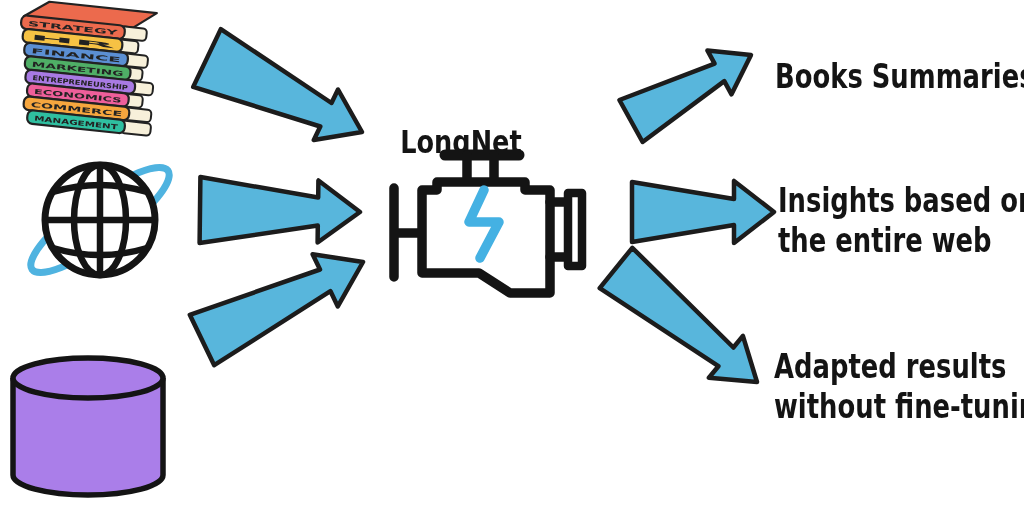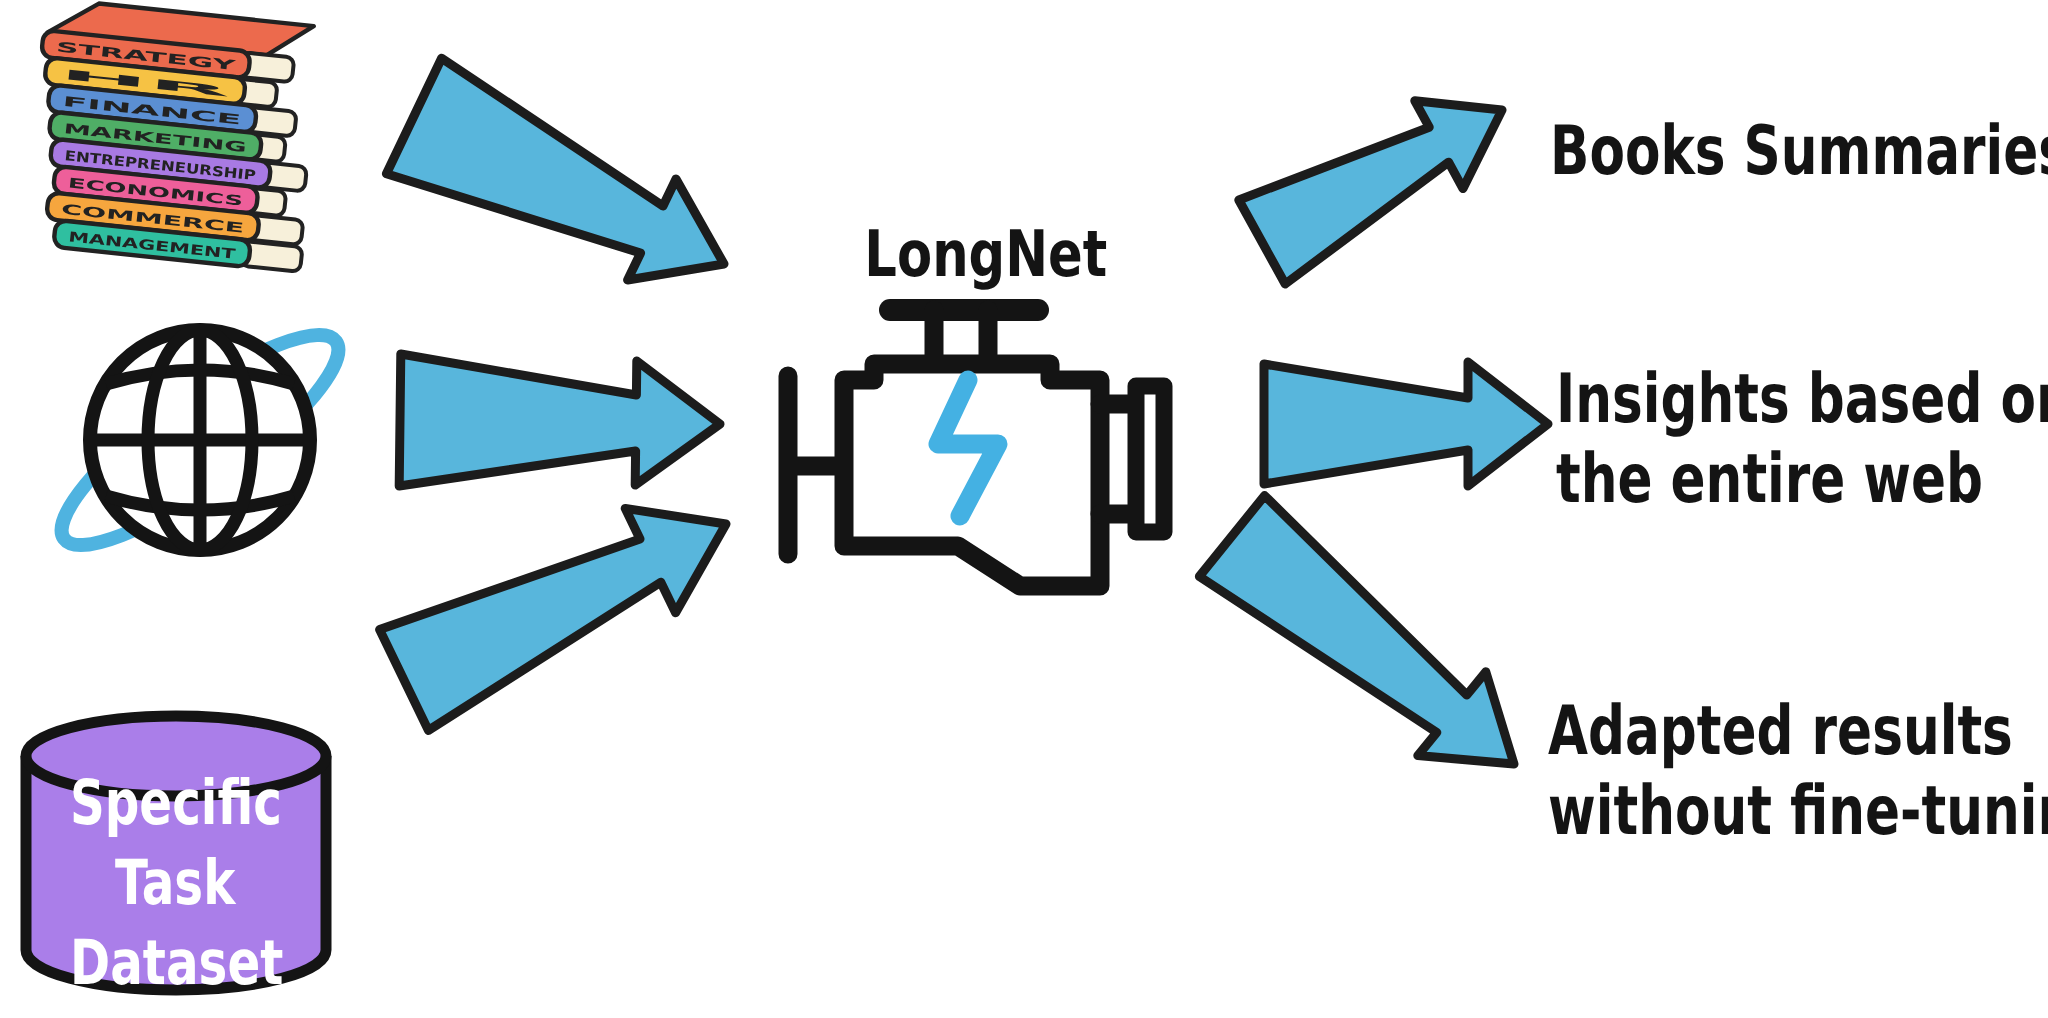--- a/index.html
+++ b/index.html
@@ -14,21 +14,21 @@
   #globe-svg{left:8px;top:142px;width:185px;height:162px;}
   
   .cyl-wrap{left:9px;top:352px;width:158px;height:152px;}
   .cyl-wrap svg{position:absolute;left:0;top:0;width:158px;height:152px;}
   .cyl-text{position:absolute;left:0;top:30px;width:158px;text-align:center;
     color:#fff;font-weight:bold;font-size:31px;line-height:40px;}
   .cyl-text .ln{display:block;}
   .cyl-text .sc{display:inline-block;transform:scaleX(.78);transform-origin:50% 50%;white-space:nowrap;}
   
   #engine-svg{left:387px;top:140px;width:215px;height:178px;}
-  .longnet{left:385px;top:108px;width:215px;text-align:center;font-weight:bold;
+  .longnet{left:385px;top:123px;width:215px;text-align:left;font-weight:bold;
     font-size:32px;color:#141414;}
   .longnet .sc{display:inline-block;transform:scaleX(.80);transform-origin:50% 50%;white-space:nowrap;}
   
   #arrows-svg{left:0;top:0;width:1024px;height:509px;pointer-events:none;}
   
   .out{position:absolute;color:#141414;font-weight:bold;font-size:34px;line-height:40px;}
   .out .ln{display:block;transform:scaleX(.76);transform-origin:0 50%;white-space:nowrap;}
   .out1{left:775px;top:56px;}
   .out2{left:778px;top:180px;}
   .out3{left:774px;top:346px;}
@@ -94,25 +94,20 @@
       <ellipse cx="92" cy="78" rx="26" ry="55"></ellipse>
       <path d="M92 23 V133"></path>
     </g>
   </svg>
 
   <div class="abs cyl-wrap">
     <svg viewBox="0 0 158 152">
       <path id="cyl-body" d="M4 26 L4 123 A75 20 0 0 0 154 123 L154 26" fill="#aa7ee9" stroke="#141414" stroke-width="5.5"></path>
       <ellipse id="cyl-top" cx="79" cy="26" rx="75" ry="20" fill="#aa7ee9" stroke="#141414" stroke-width="5.5"></ellipse>
     </svg>
-    <div class="cyl-text" style="color: rgb(255, 255, 255);">
-      <span class="ln"><span class="sc">Specific</span></span>
-      <span class="ln"><span class="sc">Task</span></span>
-      <span class="ln"><span class="sc">Dataset</span></span>
-    </div>
   </div>
 
   <svg id="arrows-svg" class="abs" viewBox="0 0 1024 509">
       <polygon points="193.2,86.9 320.3,126.5 313.8,140.0 362.0,132.0 338.0,89.5 331.5,103.0 220.8,29.1" fill="#58b6dc" stroke="#1c1c1c" stroke-width="4.5" stroke-linejoin="round"></polygon>
       <polygon points="199.6,243.0 317.8,225.5 317.6,242.5 360.0,212.0 318.4,180.5 318.2,197.5 200.4,177.0" fill="#58b6dc" stroke="#1c1c1c" stroke-width="4.5" stroke-linejoin="round"></polygon>
       <polygon points="214.2,365.2 330.4,291.1 337.8,306.4 363.0,262.0 312.6,254.2 320.0,269.5 189.8,314.8" fill="#58b6dc" stroke="#1c1c1c" stroke-width="4.5" stroke-linejoin="round"></polygon>
       <polygon points="642.6,142.0 724.3,81.1 731.5,94.3 751.0,55.0 707.4,50.4 714.6,63.6 619.4,100.0" fill="#58b6dc" stroke="#1c1c1c" stroke-width="4.5" stroke-linejoin="round"></polygon>
       <polygon points="632.0,242.0 734.0,225.0 734.0,243.0 774.0,212.0 734.0,181.0 734.0,199.0 632.0,182.0" fill="#58b6dc" stroke="#1c1c1c" stroke-width="4.5" stroke-linejoin="round"></polygon>
       <polygon points="599.7,288.2 718.4,366.2 708.9,377.8 757.0,382.0 742.9,335.9 733.4,347.5 632.3,247.8" fill="#58b6dc" stroke="#1c1c1c" stroke-width="4.5" stroke-linejoin="round"></polygon>
     </svg>

